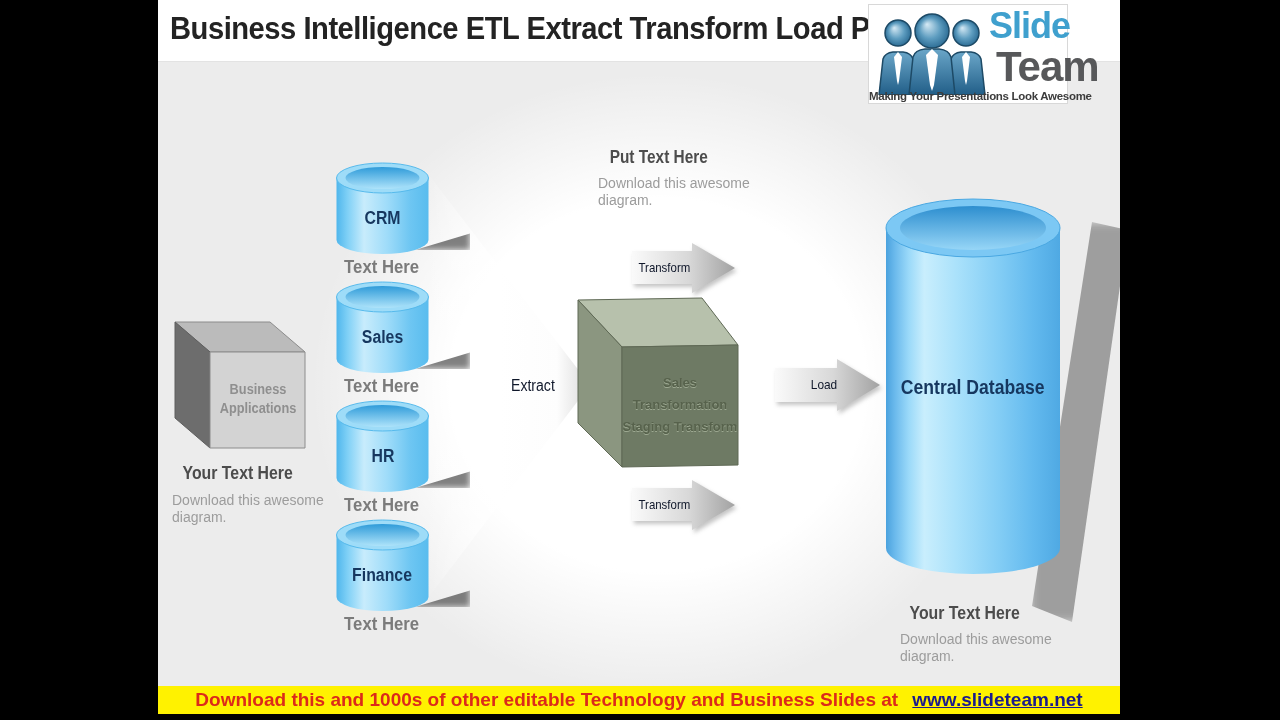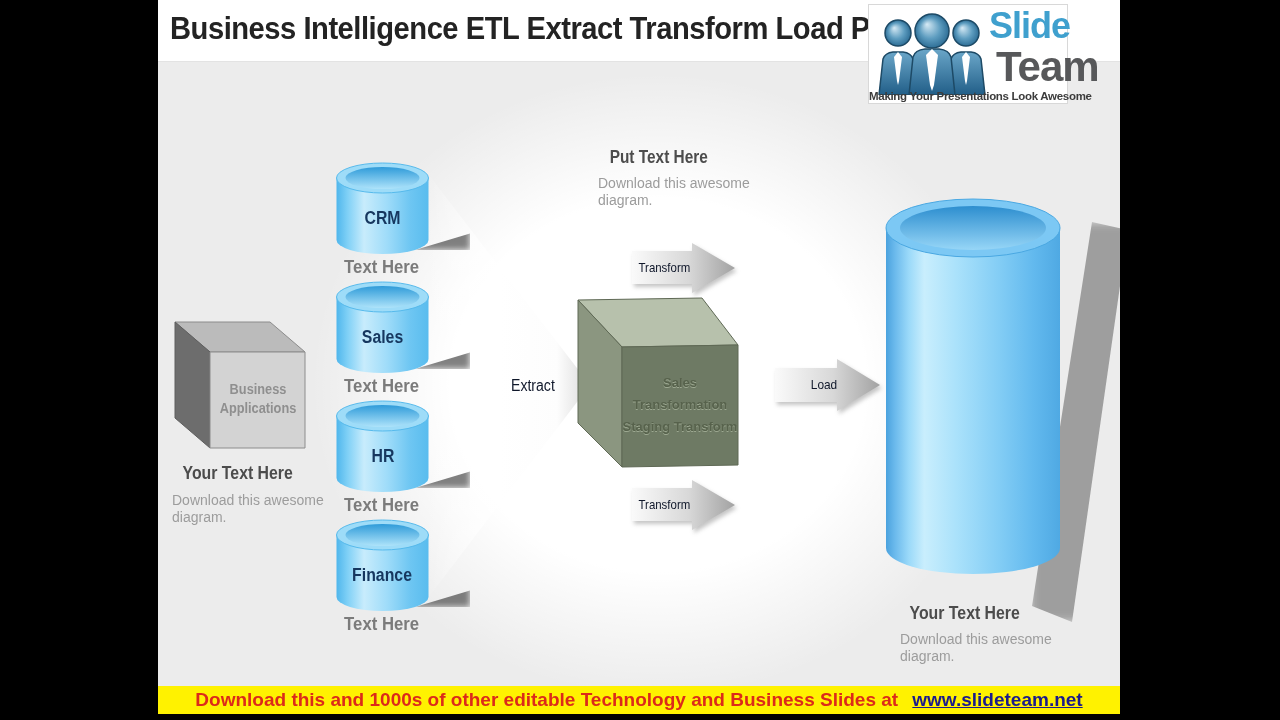--- a/index.html
+++ b/index.html
@@ -174,20 +174,21 @@
         </linearGradient>
         <linearGradient id="bigI" x1="0" y1="0" x2="0" y2="1">
           <stop offset="0" stop-color="#2d8ecf"></stop>
             <stop offset="1" stop-color="#97d6f7"></stop>
         </linearGradient>
       </defs>
       <path d="M1,30 V350 a87,26 0 0 0 174,0 V30 Z" fill="url(#bigB)"></path>
       <ellipse cx="88" cy="30" rx="87" ry="29" fill="#7cc8f4" stroke="#4aa8e2"></ellipse>
       <ellipse cx="88" cy="30" rx="73" ry="22" fill="url(#bigI)"></ellipse>
     </svg>
+    <div class="db-label" style="left:727px;top:376px;width:176px;font-size:20px;"><span class="cond">Central Database</span></div>
     <div class="cap-title" style="left:737px;top:603px;width:140px;"><span class="cond">Your Text Here</span></div>
     <div class="cap-body" style="left:742px;top:631px;width:165px;">Download this awesome diagram.</div>
 
     <div id="logo">
       <svg class="abs" style="left:4px;top:6px;" width="118" height="84" viewBox="0 0 118 84">
         <defs>
           <radialGradient id="headG" fx="0.35" fy="0.3">
             <stop offset="0" stop-color="#d6eaf5"></stop>
               <stop offset="0.6" stop-color="#5e9dc0"></stop>
               <stop offset="1" stop-color="#2e6e96"></stop>

